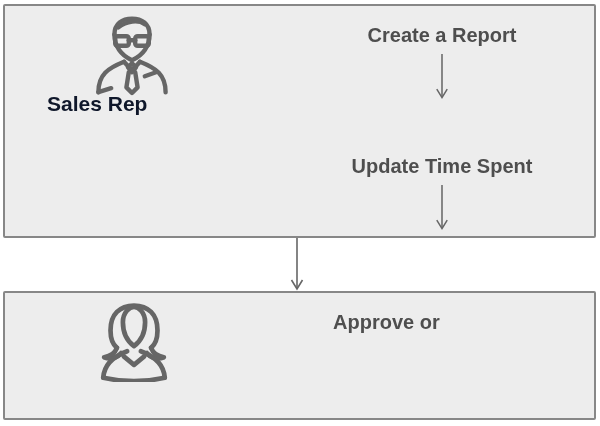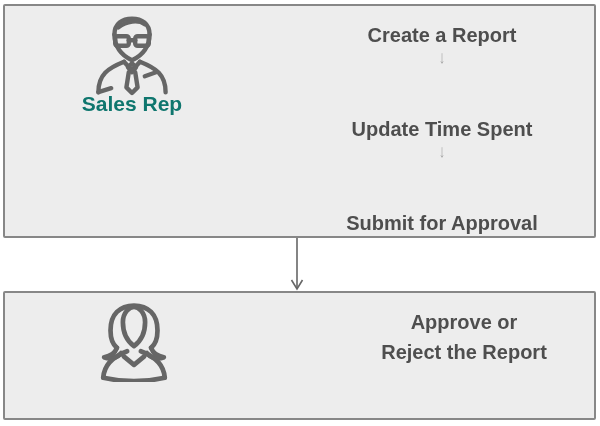--- a/index.html
+++ b/index.html
@@ -25,24 +25,23 @@
     box-sizing: border-box;
   }
   .lane-top    { top: 4px;   height: 234px; }
   .lane-bottom { top: 291px; height: 129px; }
 
   .actor-icon { position: absolute; }
   .actor-icon svg { display: block; }
 
   .actor-label {
     position: absolute;
-    text-align: center;
     font-weight: bold;
     font-size: 21px;
-    color: #0f766e;
+    color: #0f172a;
   }
 
   .steps-col {
     position: absolute;
     left: 297px;
     top: 0;
     width: 280px;
     height: 100%;
     display: flex;
     flex-direction: column;
@@ -58,21 +57,20 @@
     margin-top: 47px;
   }
   .step-label.first { margin-top: 16px; }
   .step-arrow { margin: 5px 0; }
 
   .approval-text {
     position: absolute;
     left: 328px;
     top: 14px;
     width: 262px;
-    text-align: center;
     font-weight: bold;
     font-size: 20px;
     line-height: 30px;
     color: #4e4e4e;
   }
 
   .lane-connector {
     position: absolute;
     left: 288px;
     top: 238px;
@@ -109,21 +107,20 @@
       <div class="step-label first">Create a Report</div>
       <svg class="step-arrow" width="16" height="50" viewBox="0 0 16 50" fill="none" stroke="#666666" stroke-width="1.6">
         <line x1="8" y1="1" x2="8" y2="46"></line>
         <polyline points="2.5,38 8,47 13.5,38"></polyline>
       </svg>
       <div class="step-label">Update Time Spent</div>
       <svg class="step-arrow" width="16" height="50" viewBox="0 0 16 50" fill="none" stroke="#666666" stroke-width="1.6">
         <line x1="8" y1="1" x2="8" y2="46"></line>
         <polyline points="2.5,38 8,47 13.5,38"></polyline>
       </svg>
-      <div class="step-label">Submit for Approval</div>
     </div>
   </div>
 
   <svg class="lane-connector" width="18" height="54" viewBox="0 0 18 54" fill="none" stroke="#666666" stroke-width="1.6">
     <line x1="9" y1="0" x2="9" y2="50"></line>
     <polyline points="3.5,42 9,51 14.5,42"></polyline>
   </svg>
 
   <div class="lane lane-bottom">
 
@@ -136,17 +133,16 @@
         <path d="M14 91 C15 75 26 66 42 60"></path>
         <path d="M58 60 C74 66 85 75 86 91"></path>
         <path d="M14 91 Q50 99 86 91"></path>
         <path d="M38 66 L50 76 L62 66"></path>
       </svg>
     </div>
 
 
     <div class="approval-text">
       <div>Approve or</div>
-      <div>Reject the Report</div>
     </div>
   </div>
 
 </div>
 
 </body></html>

